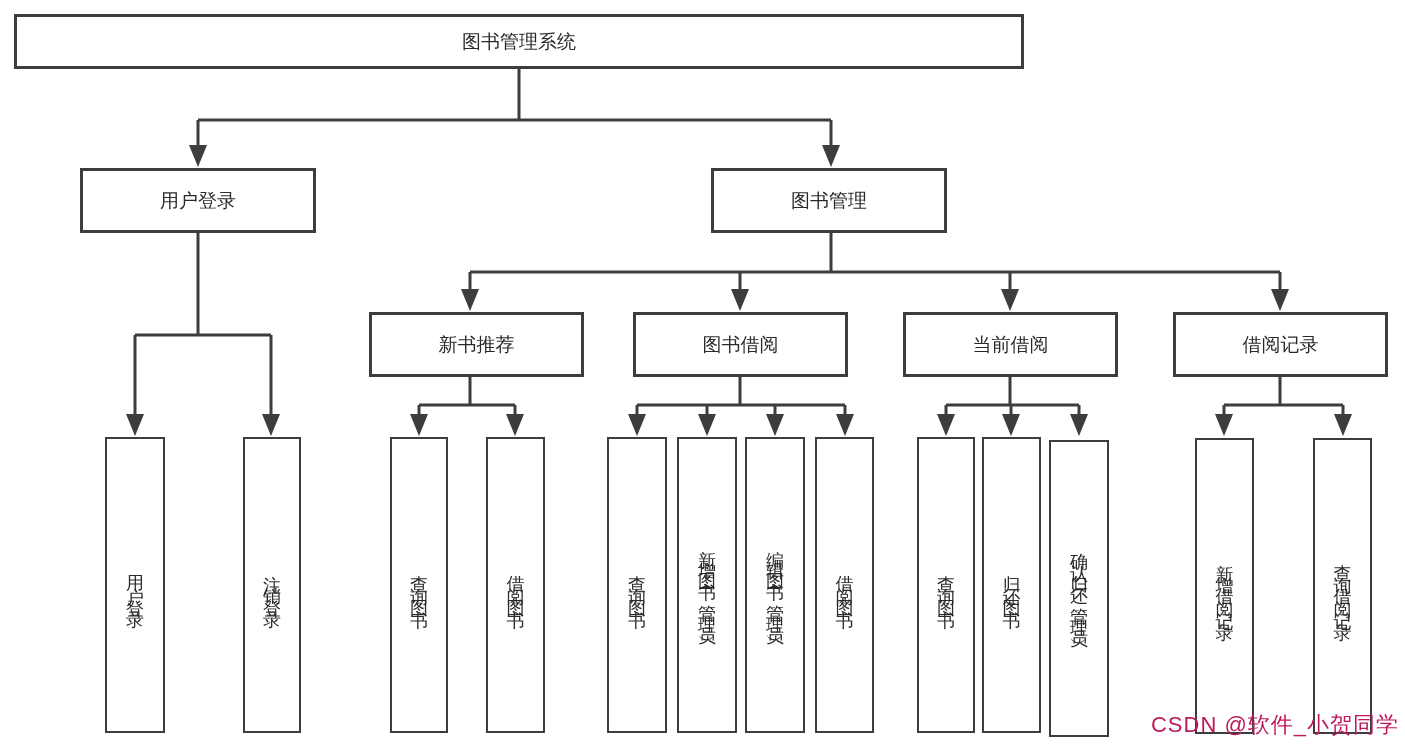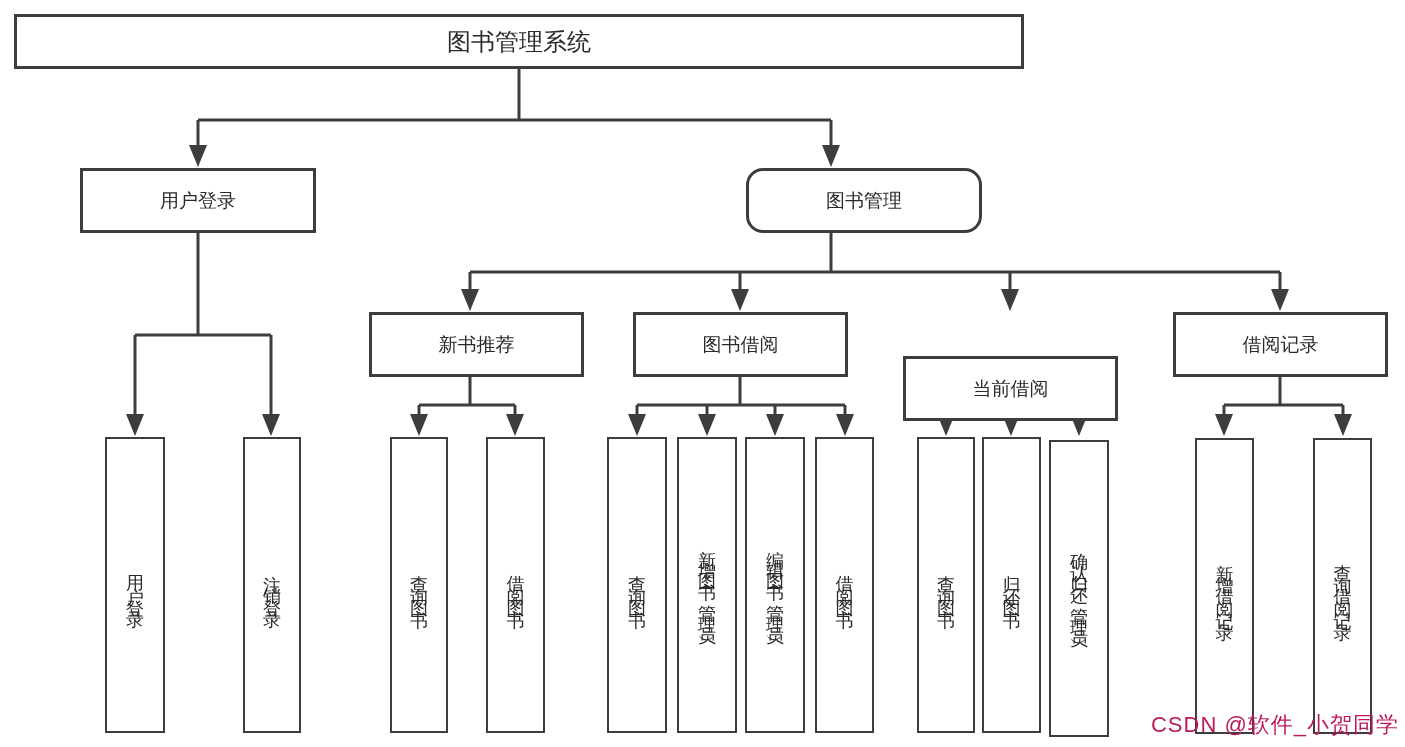--- a/index.html
+++ b/index.html
@@ -37,21 +37,21 @@
     box-sizing: border-box;
     background: #ffffff;
     border: 3px solid #3d3d3d;
     display: flex;
     align-items: center;
     justify-content: center;
     color: #2a2a2a;
   }
   .box-root {
     left: 14px; top: 14px; width: 1010px; height: 55px;
-    font-size: 24px;
+    font-size: 19px;
   }
   .box-l2 {
     top: 168px; width: 236px; height: 65px;
     font-size: 19px;
   }
   .box-l3 {
     top: 312px; width: 215px; height: 65px;
     font-size: 19px;
   }
   .box-leaf {
@@ -123,31 +123,31 @@
     </g>
   </svg>
 
   <div class="box box-root">
     <span>图书管理系统</span>
   </div>
 
   <div class="box box-l2" style="left:80px;">
     <span>用户登录</span>
   </div>
-  <div class="box box-l2" style="left:746px;border-radius:17px;">
+  <div class="box box-l2" style="left:711px;">
     <span>图书管理</span>
   </div>
 
   <div class="box box-l3" style="left:363px;margin-left:6px;">
     <span>新书推荐</span>
   </div>
   <div class="box box-l3" style="left:633px;">
     <span>图书借阅</span>
   </div>
-  <div class="box box-l3" style="left:903px;margin-top:44px;">
+  <div class="box box-l3" style="left:903px;">
     <span>当前借阅</span>
   </div>
   <div class="box box-l3" style="left:1173px;text-align:right;">
     <span>借阅记录</span>
   </div>
 
   <div class="box box-leaf" style="left:105px;width:60px;">
     <span class="vtext">用户登录</span>
   </div>
   <div class="box box-leaf" style="left:243px;width:58px;">

